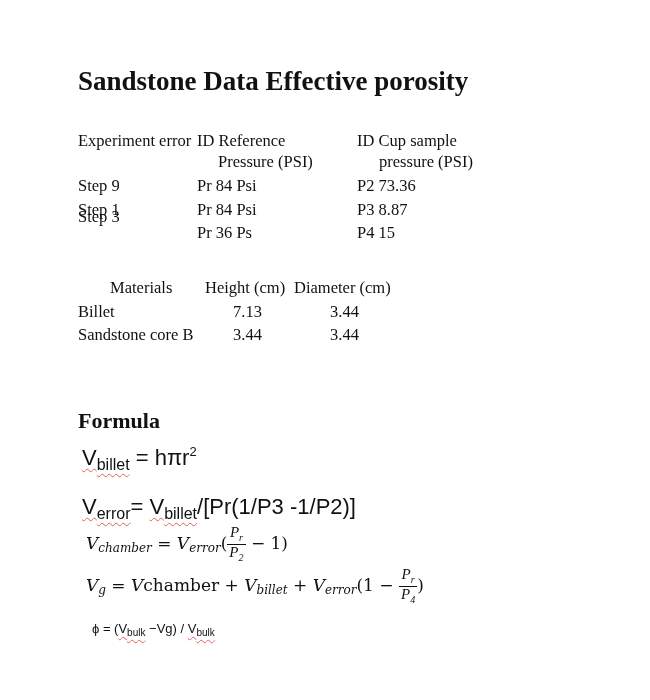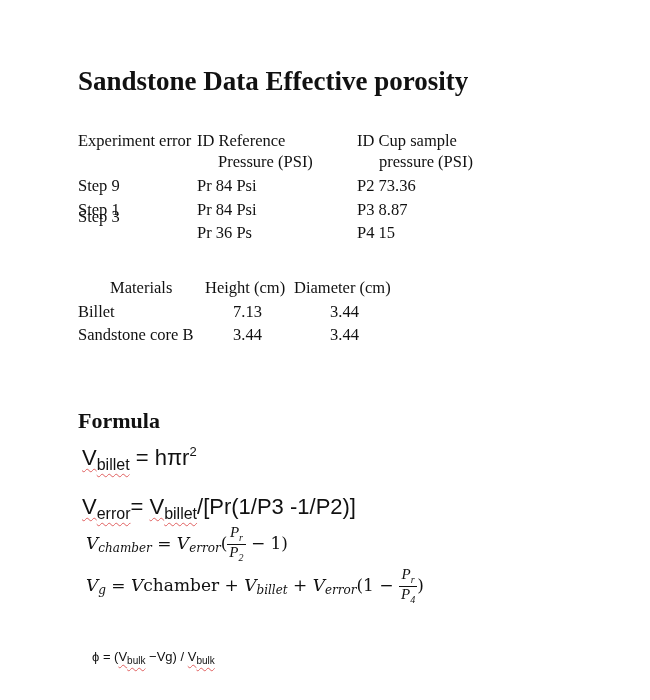--- a/index.html
+++ b/index.html
@@ -14,21 +14,21 @@
   .f1 { font-size: 22px; }
   .f1 sub { font-size: 16px; vertical-align: -5px; }
   .f1 sup { font-size: 13px; vertical-align: 9px; }
   .m { font-family: "DejaVu Serif", "Liberation Serif", serif; font-size: 17px; }
   .mi { font-style: italic; }
   .msub { font-size: 12px; font-style: italic; vertical-align: -3px; }
   .frac { display: inline-block; vertical-align: middle; text-align: center; font-style: italic; font-size: 15px; line-height: 1.05; font-family: Liberation Serif, serif; }
   .frac .num { display: block; border-bottom: 1px solid #111; padding: 0 2px; }
   .frac .den { display: block; padding: 0 2px; }
   .frac sub { font-size: 10px; }
-  .small { font-size: 13px; margin-top: 28px; }
+  .small { font-size: 13px; }
   .small sub { font-size: 10px; vertical-align: -3px; }
 </style>
 </head>
 <body>
 
 <div class="abs serif title">Sandstone Data Effective porosity</div>
 
 <div>
   <div class="abs serif t" style="left:78px;top:131px;">Experiment error</div>
   <div class="abs serif t" style="left:197px;top:131px;">ID Reference</div>

